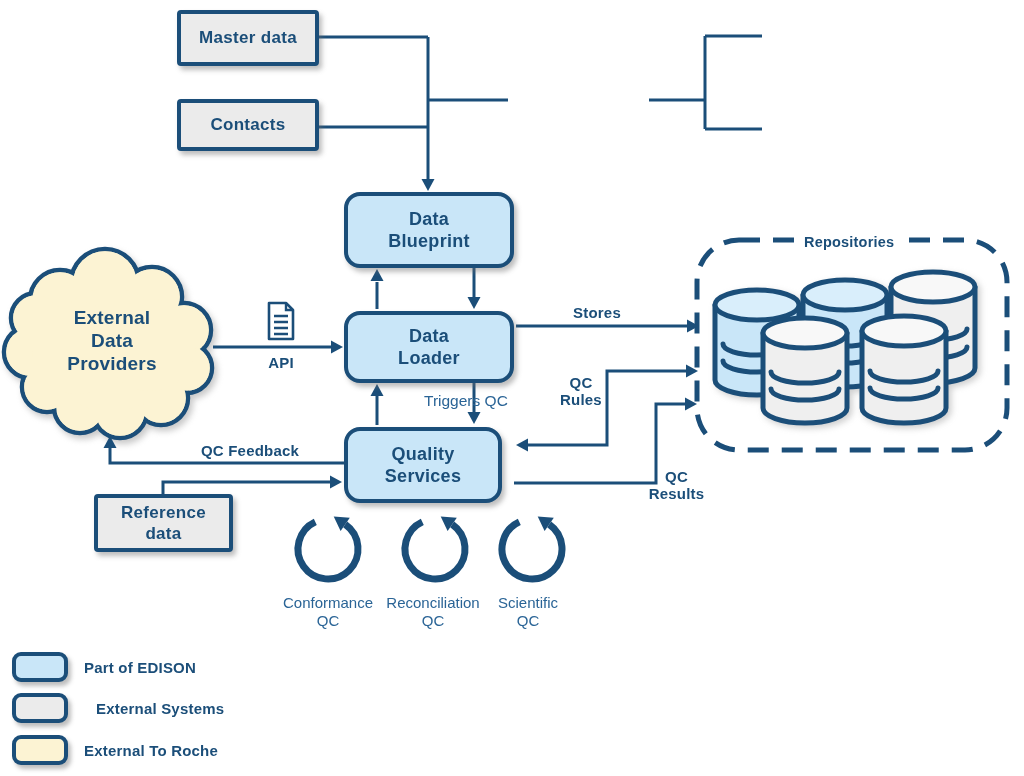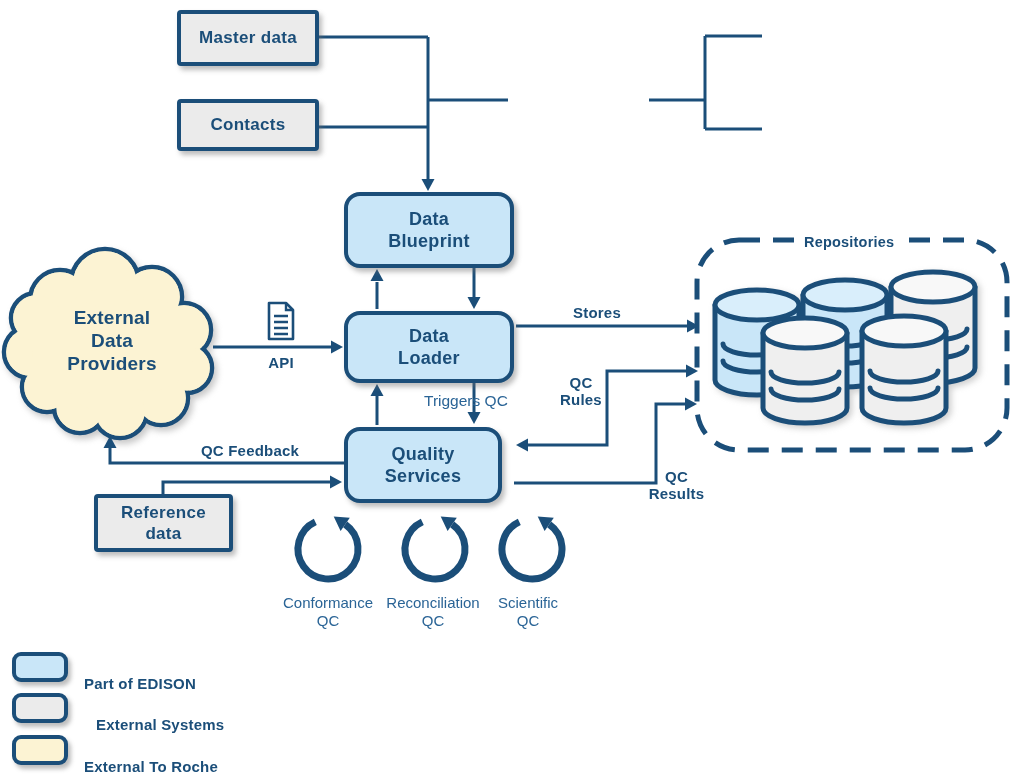--- a/index.html
+++ b/index.html
@@ -28,21 +28,21 @@
         font-weight:bold;color:var(--accent);letter-spacing:.3px;
         box-shadow:3px 4px 5px rgba(110,110,110,.45);}
   .blue{background:var(--edison-blue);} .gray{background:var(--ext-gray);}
   .fs17{font-size:17px;} .fs18{font-size:18px;line-height:22px;}
   .lbl{position:absolute;z-index:2;color:var(--accent);font-weight:bold;font-size:15px;text-align:center;line-height:17px;letter-spacing:.2px;}
   .lbl-reg{position:absolute;z-index:2;color:var(--label-blue);font-weight:normal;font-size:15px;text-align:center;line-height:18px;}
   .cloud-text{position:absolute;z-index:2;color:var(--accent);font-weight:bold;font-size:19px;line-height:23px;text-align:center;letter-spacing:.2px;}
   .repo-lbl{position:absolute;z-index:2;background:var(--canvas);color:var(--accent);font-weight:bold;font-size:14.5px;padding:0 6px;letter-spacing:.2px;}
   .sw{position:absolute;z-index:2;width:56px;height:30px;border:4px solid var(--accent);border-radius:9px;
       box-shadow:3px 4px 4px rgba(110,110,110,.45);}
-  .legend-lbl{position:absolute;z-index:2;color:var(--accent);font-weight:bold;font-size:15px;letter-spacing:.2px;margin-top:16px;}
+  .legend-lbl{position:absolute;z-index:2;color:var(--accent);font-weight:bold;font-size:15px;letter-spacing:.2px;}
 </style>
 </head>
 <body>
 
 <div id="stage">
 
   <svg id="overlay" width="1024" height="776" viewBox="0 0 1024 776">
 
     <g style="filter:drop-shadow(3px 4px 3px rgba(120,120,120,.4));">
       <g class="cloudstroke">

